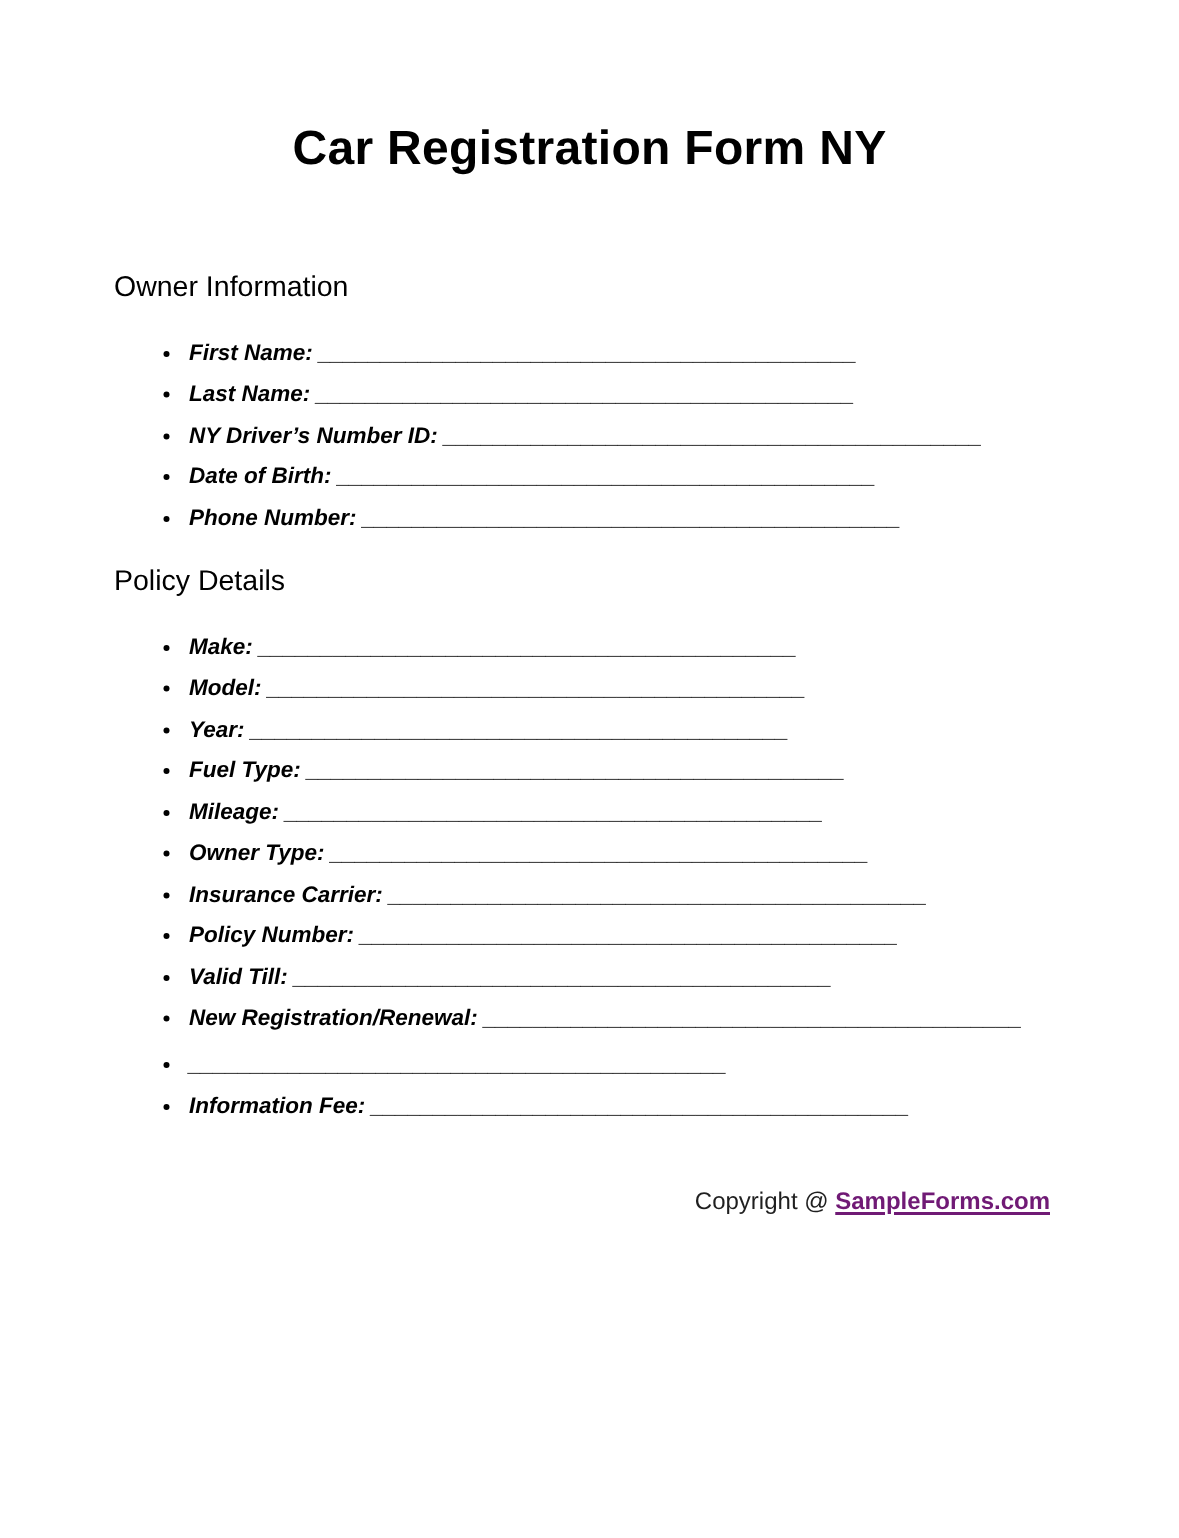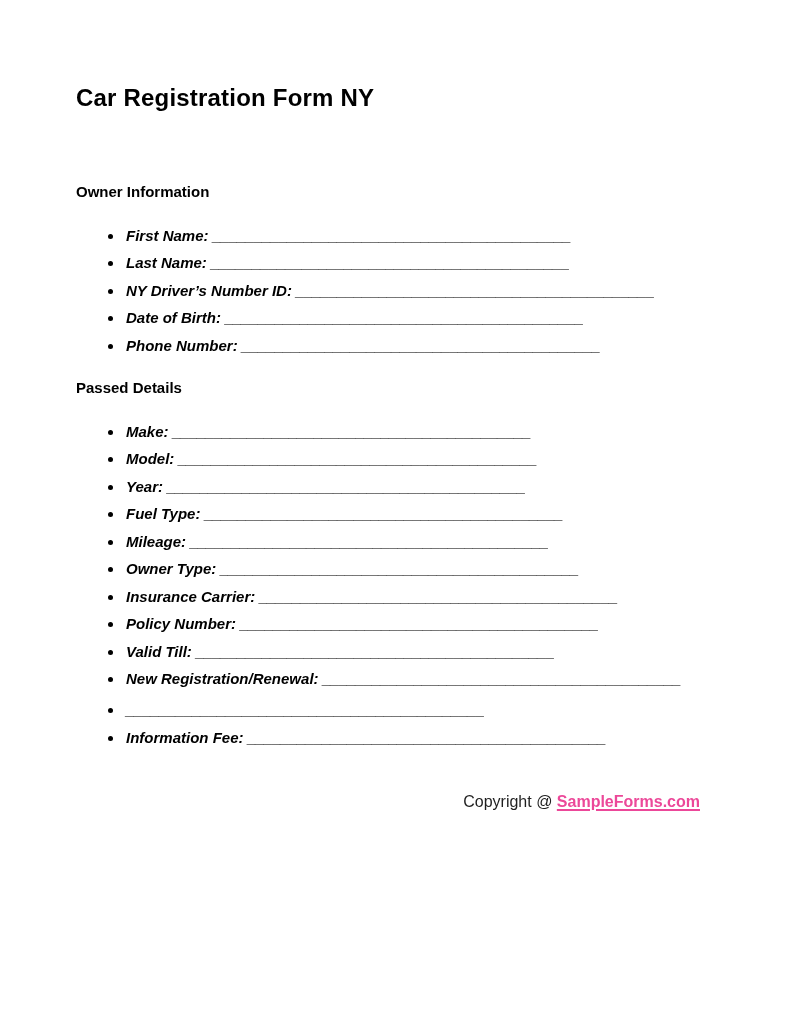--- a/index.html
+++ b/index.html
@@ -12,30 +12,30 @@
     height: 1025px;
     overflow: hidden;
     font-family: "Liberation Sans", sans-serif;
     color: #000000;
   }
   .page {
     padding: 64px 76px 0 76px;
     box-sizing: border-box;
   }
   h1.title {
-    font-size: 24px;
+    font-size: 32px;
     font-weight: bold;
     line-height: 40px;
-    text-align: left;
+    text-align: center;
     margin: 14px 0 64px 0;
     letter-spacing: 0.2px;
   }
   h2.section-heading {
-    font-size: 15px;
-    font-weight: bold;
+    font-size: 19px;
+    font-weight: normal;
     line-height: 20px;
     margin: 24.5px 0 24.5px 0;
   }
   ul.field-list {
     margin: 0;
     padding: 0 0 0 48px;
     list-style: disc outside;
     font-style: italic;
   }
   ul.field-list li {
@@ -58,21 +58,21 @@
   }
   .footer {
     margin-top: 45px;
     text-align: right;
     padding-right: 10px;
     font-size: 16px;
     line-height: 22px;
     color: #1f1f1f;
   }
   .footer a.site-link {
-    color: #ec4899;
+    color: #701a75;
     font-weight: bold;
     text-decoration: underline;
     text-decoration-thickness: 2px;
     text-underline-offset: 2px;
   }
 </style>
 </head>
 <body>
 
 <div class="page">
@@ -99,21 +99,21 @@
         <span class="line">___________________________________________</span>
       </li>
       <li>
         <span class="lbl">Phone Number:</span>
         <span class="line">___________________________________________</span>
       </li>
     </ul>
   </section>
 
   <section>
-    <h2 class="section-heading">Passed Details</h2>
+    <h2 class="section-heading">Policy Details</h2>
     <ul class="field-list">
       <li>
         <span class="lbl">Make:</span>
         <span class="line">___________________________________________</span>
       </li>
       <li>
         <span class="lbl">Model:</span>
         <span class="line">___________________________________________</span>
       </li>
       <li>

